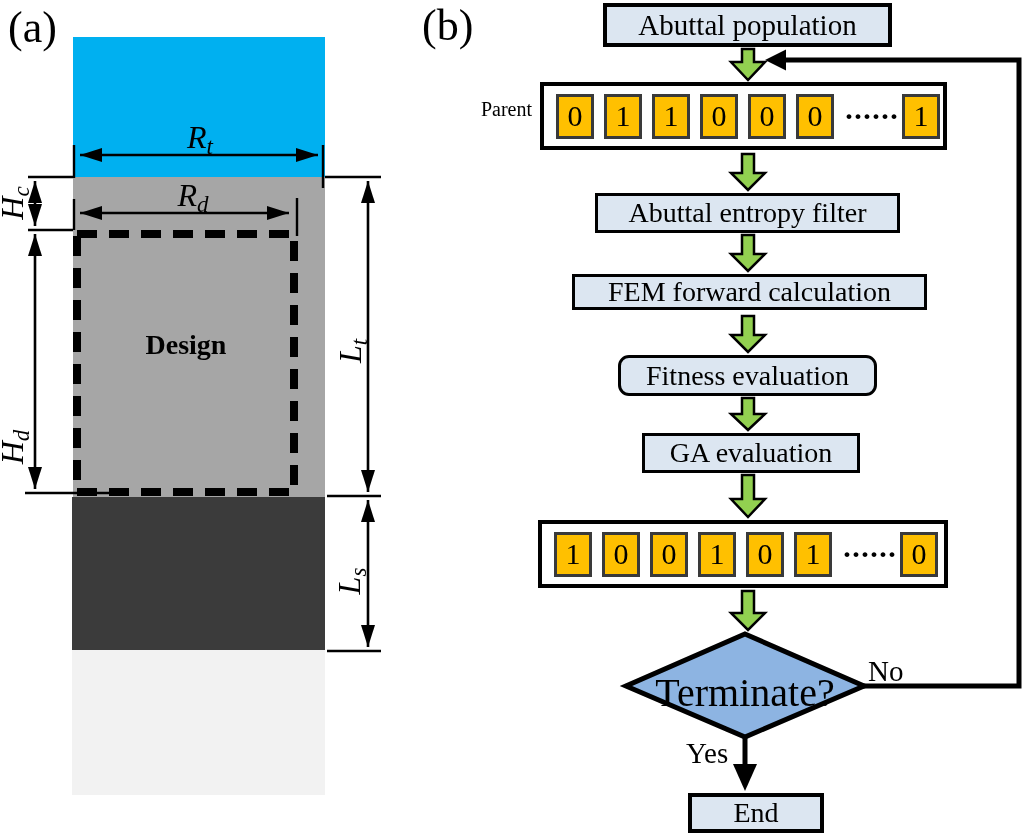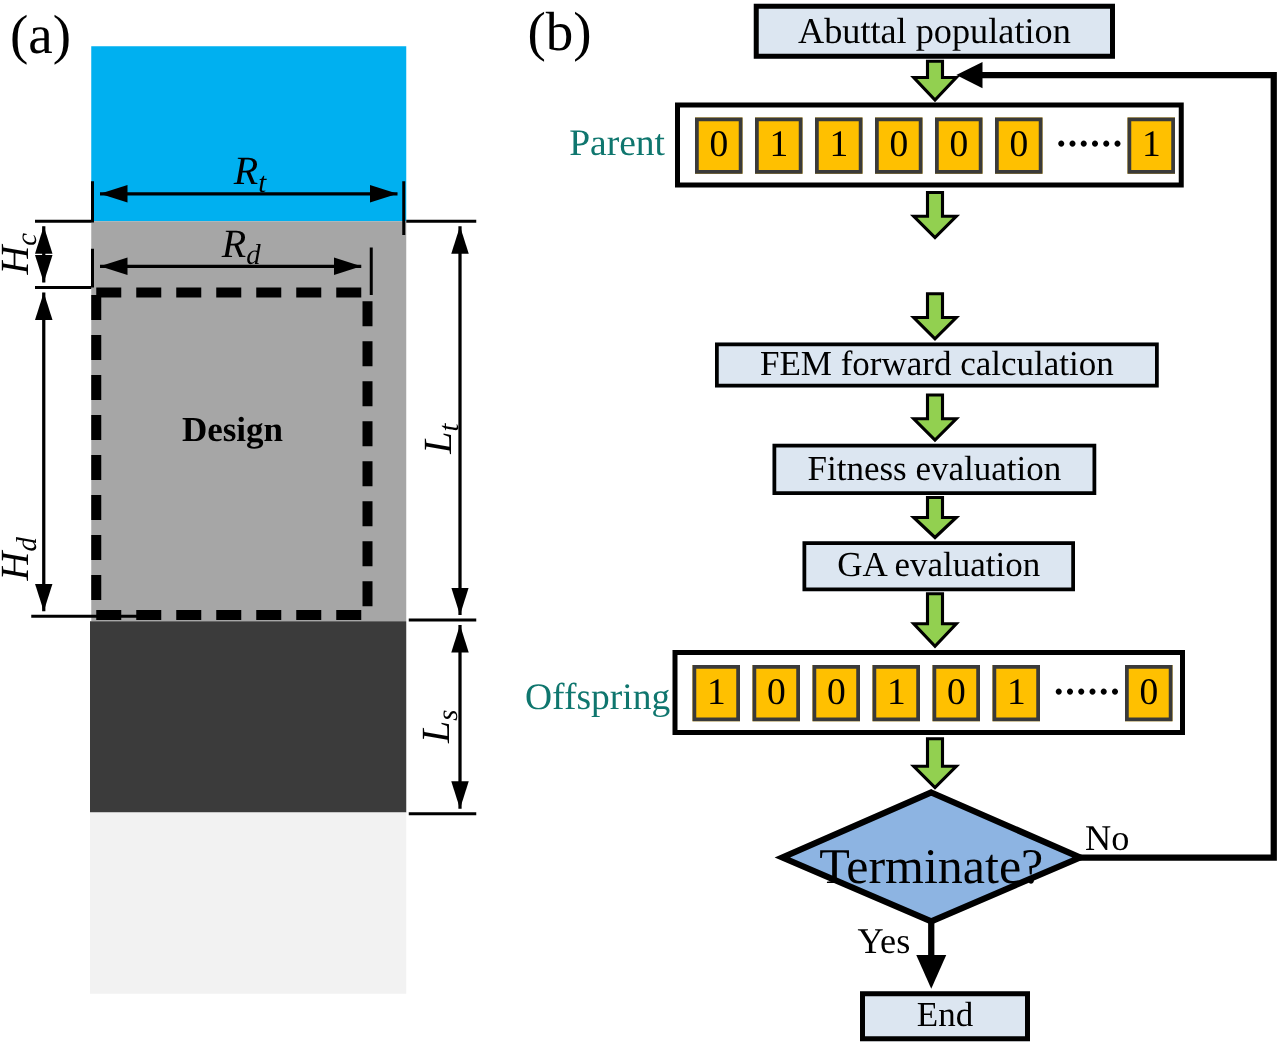--- a/index.html
+++ b/index.html
@@ -27,33 +27,33 @@
   .dimlabel .sub{font-size:23px;vertical-align:-6px;font-style:italic;}
   #design-domain{left:80px;top:320px;width:212px;text-align:center;
                  font-weight:bold;font-size:28px;line-height:49px;color:#000;}
   
   .fbox{position:absolute;box-sizing:border-box;background:var(--box-fill);
         border:3px solid #000;display:flex;align-items:center;justify-content:center;
         font-size:28px;color:#000;white-space:nowrap;}
   #box-initial{left:603px;top:3px;width:289px;height:44px;border-width:4px;font-size:29px;}
   #box-abuttal{left:595px;top:193px;width:305px;height:40px;}
   #box-fem{left:572px;top:274px;width:355px;height:36px;}
-  #box-fitness{left:618px;top:355px;width:259px;height:41px;}
+  #box-fitness{left:618px;top:355px;width:259px;height:41px;border-radius:11px;}
   #box-ga{left:642px;top:433px;width:218px;height:40px;}
   #box-end{left:688px;top:793px;width:136px;height:40px;border-width:4px;}
   
   .chromo{position:absolute;box-sizing:border-box;background:#fff;border:4px solid #000;
           height:68px;display:flex;align-items:center;padding-left:12px;gap:10px;}
   #parent-box{left:540px;top:82px;width:407px;}
   #offspring-box{left:538px;top:520px;width:410px;}
   .cell{box-sizing:border-box;width:38px;height:45px;background:var(--cell-orange);
         border:3px solid #3a3a3a;display:flex;align-items:center;justify-content:center;
         font-size:30px;color:#000;flex:0 0 auto;}
   .dots{font-weight:bold;font-size:30px;width:48px;text-align:center;letter-spacing:-1px;flex:0 0 auto;}
-  .rowlabel{position:absolute;font-size:30px;color:#0f766e;text-align:right;white-space:nowrap;}
+  .rowlabel{position:absolute;font-size:20px;color:#000000;text-align:right;white-space:nowrap;}
   #parent-label{left:436px;top:98px;width:96px;}
   #offspring-label{left:420px;top:541px;width:114px;}
   #decision-text{left:645px;top:669px;width:200px;text-align:center;font-size:40px;color:#000;}
   .branchlabel{position:absolute;font-size:29px;color:#000;}
   #no-label{left:868px;top:655px;}
   #yes-label{left:686px;top:737px;}
 </style>
 </head>
 <body>
 
@@ -132,34 +132,36 @@
     <span class="cell">0</span>
     <span class="cell">1</span>
     <span class="cell">1</span>
     <span class="cell">0</span>
     <span class="cell">0</span>
     <span class="cell">0</span>
     <span class="dots">······</span>
     <span class="cell">1</span>
   </div>
 
+  <div class="fbox" id="box-abuttal">
+    <span>Abuttal entropy filter</span>
+  </div>
 
   <div class="fbox" id="box-fem">
     <span>FEM forward calculation</span>
   </div>
 
   <div class="fbox" id="box-fitness">
     <span>Fitness evaluation</span>
   </div>
 
   <div class="fbox" id="box-ga">
     <span>GA evaluation</span>
   </div>
 
-  <div class="rowlabel" id="offspring-label">Offspring</div>
   <div class="chromo" id="offspring-box">
     <span class="cell">1</span>
     <span class="cell">0</span>
     <span class="cell">0</span>
     <span class="cell">1</span>
     <span class="cell">0</span>
     <span class="cell">1</span>
     <span class="dots">······</span>
     <span class="cell">0</span>
   </div>

